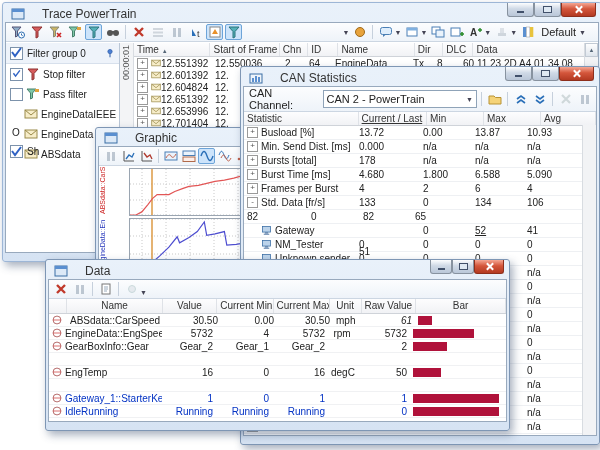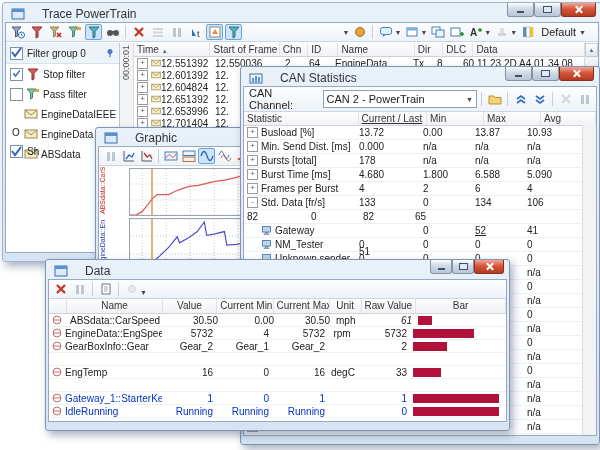--- a/index.html
+++ b/index.html
@@ -1033,21 +1033,21 @@
               <circle cx="7" cy="7" r="5.5" fill="#fff" stroke="#993333"></circle>
               <path d="M7 1.5A5.5 5.5 0 0 1 7 12.5 A5.5 5.5 0 0 0 7 1.5z" fill="#cc3333"></path>
               <path d="M1.5 7h11" stroke="#cc3333"></path>
             </svg>
           </span>
           <span class="cell" style="width: 94px;">EngTemp</span>
           <span class="cell" style="width: 48px; text-align: right;">16</span>
           <span class="cell" style="width: 50px; text-align: right;">0</span>
           <span class="cell" style="width: 50px; text-align: right;">16</span>
           <span class="cell" style="width: 22px; text-align: center;">degC</span>
-          <span class="cell" style="width: 48px; text-align: right;">33</span>
+          <span class="cell" style="width: 48px; text-align: right;">50</span>
           <span class="cell" style="width: 88px;">
             <span class="bar" style="display: block; width: 28px; background: rgb(176, 18, 59);"></span>
           </span>
         </div>
         <div class="row" style="height: 12px; align-items: center; border-bottom: 1px solid rgb(240, 241, 243);">
           <span class="cell" style="width: 7px;"></span>
           <span class="cell" style="width: 94px;"></span>
           <span class="cell" style="width: 48px; text-align: right;"></span>
           <span class="cell" style="width: 50px; text-align: right;"></span>
           <span class="cell" style="width: 50px; text-align: right;"></span>

